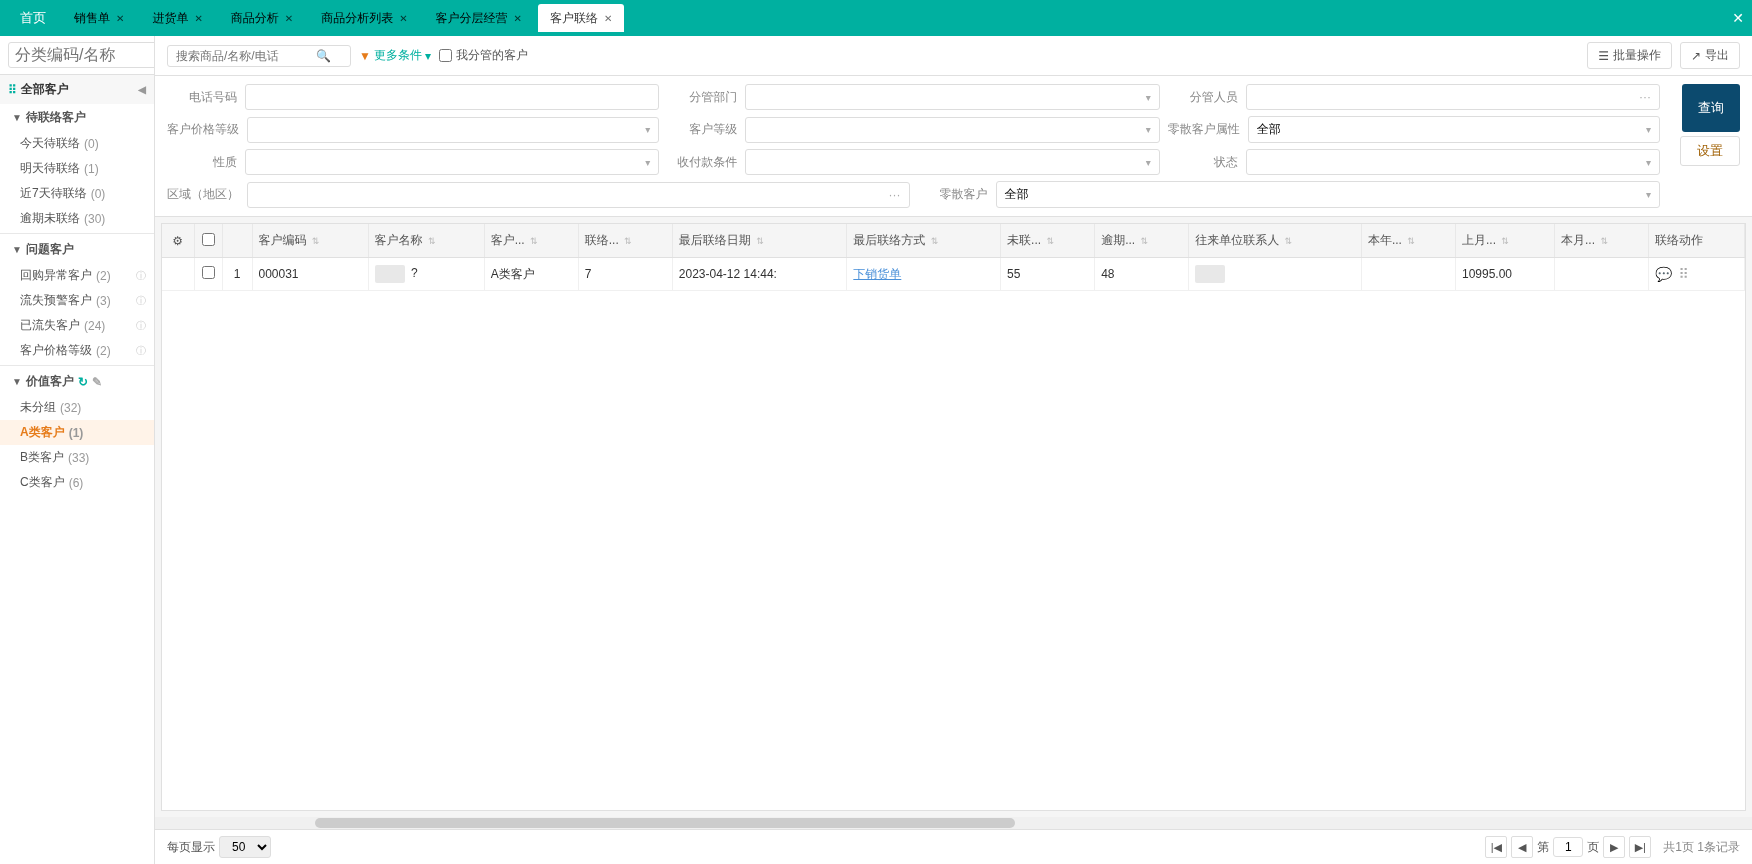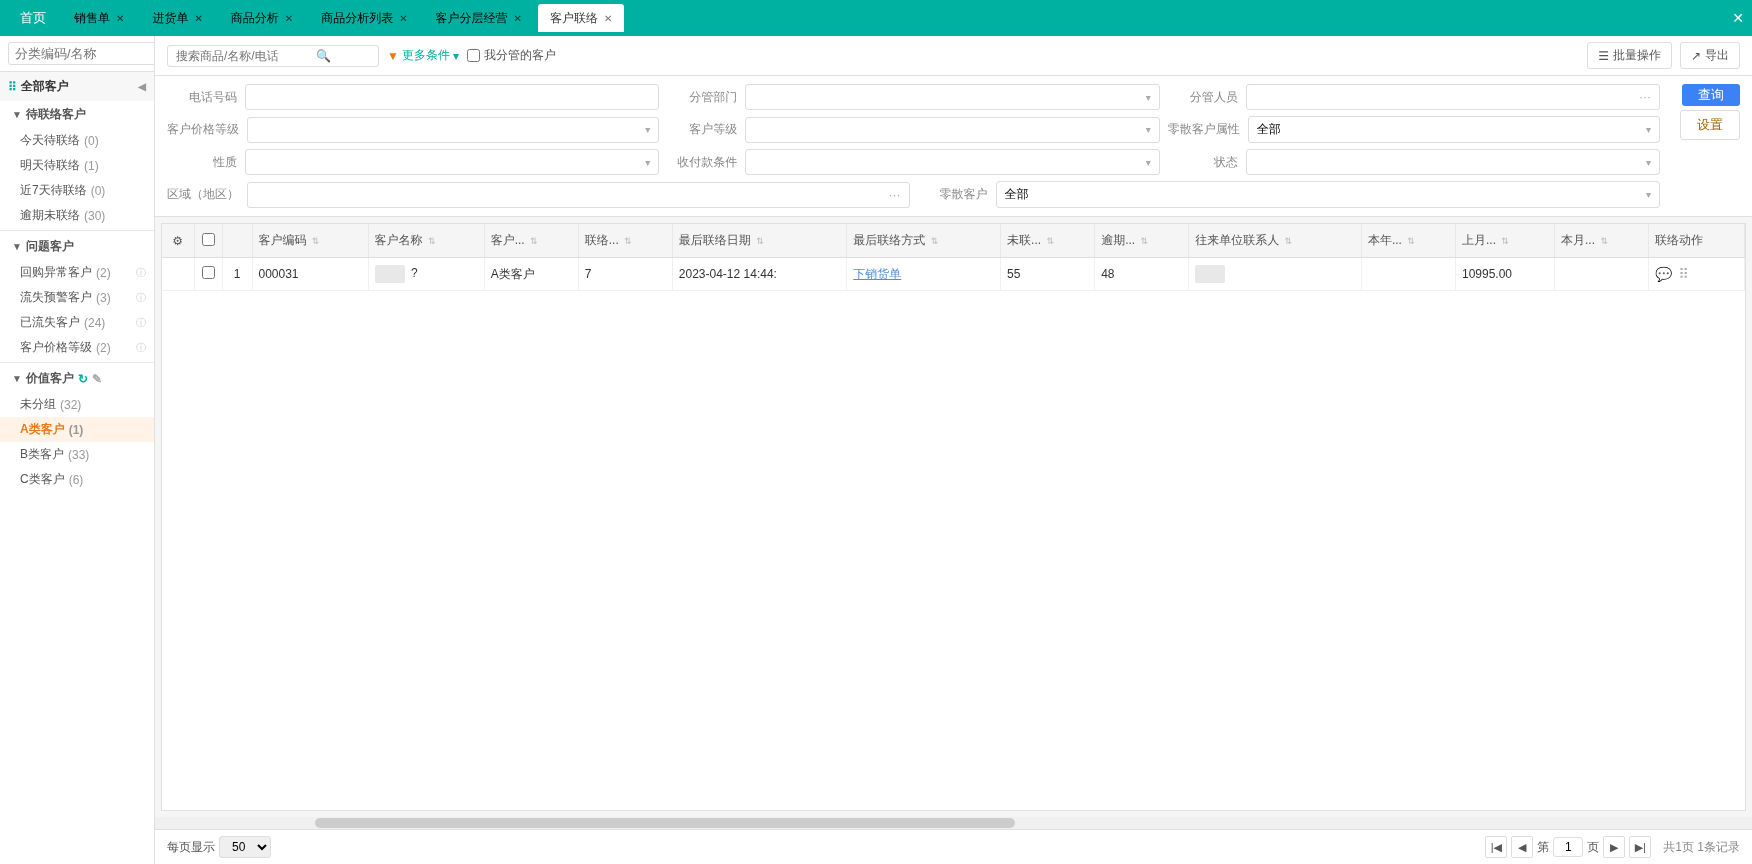--- a/index.html
+++ b/index.html
@@ -49,21 +49,21 @@
       display: flex;
       align-items: center;
       padding: 6px 8px;
       border-bottom: 1px solid #e0e0e0;
     }
     .sidebar-search input {
       flex: 1;
       border: 1px solid #ddd;
       border-radius: 3px;
       padding: 3px 6px;
-      font-size: 13px;
+      font-size: 16px;
       outline: none;
       color: #999;
     }
     .sidebar-section-header {
       display: flex;
       align-items: center;
       padding: 6px 8px;
       font-weight: bold;
       color: #333;
       background: #f7f7f7;
@@ -113,21 +113,21 @@
       background: #fff;
       border-bottom: 1px solid #e0e0e0;
       gap: 8px;
     }
     .filter-search {
       display: flex;
       align-items: center;
       border: 1px solid #ddd;
       border-radius: 3px;
       padding: 3px 8px;
-      width: 212px;
+      width: 184px;
     }
     .filter-search input { border: none; outline: none; font-size: 12px; color: #999; width: 140px; }
     .filter-search .search-icon { color: #00b0a0; cursor: pointer; }
     .filter-more {
       display: flex;
       align-items: center;
       color: #00b0a0;
       cursor: pointer;
       gap: 3px;
     }
@@ -177,24 +177,24 @@
       background: #fff;
       display: flex;
       align-items: center;
       justify-content: space-between;
       cursor: pointer;
       min-height: 26px;
     }
     .filter-input .dropdown-arrow { color: #aaa; font-size: 10px; }
     .filter-input .dots { color: #aaa; }
     .btn-query {
-      background: #3b82f6;
+      background: #0c4a6e;
       color: #fff;
       border: none;
-      padding: 2px 16px;
+      padding: 15px 16px;
       border-radius: 3px;
       cursor: pointer;
       font-size: 13px;
     }
     .btn-setting {
       background: #fff;
       color: #a16207;
       border: 1px solid #ddd;
       padding: 5px 16px;
       border-radius: 3px;

